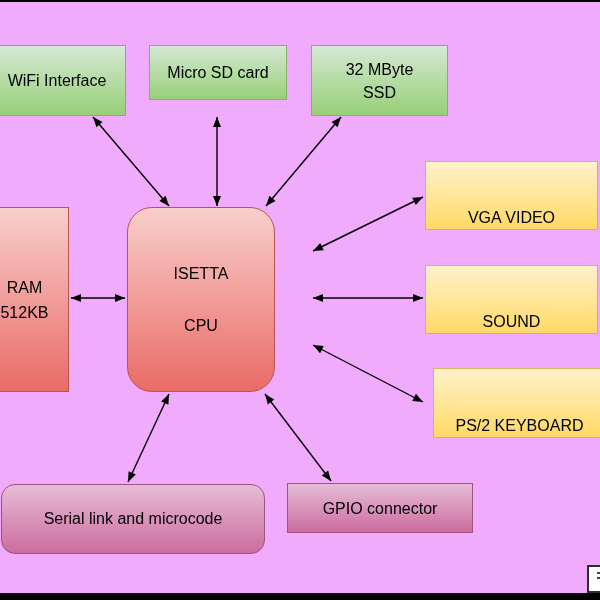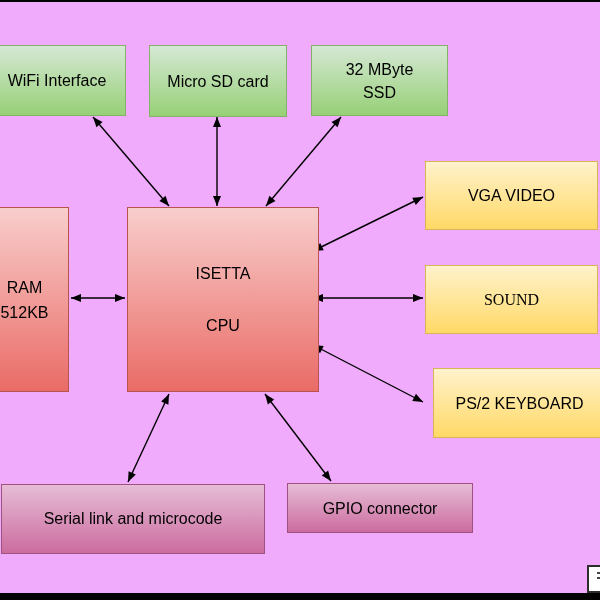--- a/index.html
+++ b/index.html
@@ -20,20 +20,21 @@
     background:linear-gradient(var(--green_top,#d5e8d4),var(--green_bottom,#97d077));
     border-color:var(--green_border,#82b366);
   }
   .node.red{
     background:linear-gradient(var(--red_top,#f8cecc),var(--red_bottom,#ea6b66));
     border-color:var(--red_border,#b85450);
   }
   .node.yellow{
     background:linear-gradient(var(--yellow_top,#fff2cc),var(--yellow_bottom,#ffd966));
     border-color:var(--yellow_border,#d6b656);
+    justify-content:flex-end;
   }
   .node.pink{
     background:linear-gradient(var(--pink_top,#e6bcd6),var(--pink_bottom,#cc6c9f));
     border-color:var(--pink_border,#a0527e);
   }
   .cpu-gap{gap:29px;}
   #arrow-layer{position:absolute;left:0;top:0;width:600px;height:600px;pointer-events:none;}
   .connector{stroke:var(--arrow,#000);stroke-width:1.4;}
   #corner-box{
     position:absolute;left:587px;top:565px;width:18px;height:28px;
@@ -65,48 +66,48 @@
     <line class="connector" x1="313" y1="251" x2="423" y2="197" marker-start="url(#ah)" marker-end="url(#ah)"></line>
     <line class="connector" x1="313" y1="298" x2="423" y2="298" marker-start="url(#ah)" marker-end="url(#ah)"></line>
     <line class="connector" x1="313" y1="345" x2="423" y2="402" marker-start="url(#ah)" marker-end="url(#ah)"></line>
     <line class="connector" x1="169" y1="394" x2="128" y2="482" marker-start="url(#ah)" marker-end="url(#ah)"></line>
     <line class="connector" x1="265" y1="394" x2="331" y2="481" marker-start="url(#ah)" marker-end="url(#ah)"></line>
   </svg>
 
   <div class="node green" style="left:-12px;top:45px;width:138px;height:71px;">
     <span>WiFi Interface</span>
   </div>
-  <div class="node green" style="left:149px;top:45px;width:138px;height:72px;justify-content:center;">
+  <div class="node green" style="left:149px;top:45px;width:138px;height:55px;justify-content:center;">
     <span>Micro SD card</span>
   </div>
   <div class="node green" style="left:311px;top:45px;width:137px;height:71px;text-align:right;">
     <span>32 MByte</span>
     <span>SSD</span>
   </div>
 
   <div class="node red" style="left:-20px;top:207px;width:89px;height:185px;line-height:25px;">
     <span>RAM</span>
     <span>512KB</span>
   </div>
-  <div class="node red cpu-gap" style="left:127px;top:207px;width:192px;height:185px;">
+  <div class="node red cpu-gap" style="left:127px;top:207px;width:148px;height:185px;border-radius:25px;">
     <span>ISETTA</span>
     <span>CPU</span>
   </div>
 
   <div class="node yellow" style="left:425px;top:161px;width:173px;height:69px;">
     <span>VGA VIDEO</span>
   </div>
-  <div class="node yellow" style="left:425px;top:265px;width:173px;height:69px;font-family:Liberation Serif, serif;">
+  <div class="node yellow" style="left:425px;top:265px;width:173px;height:69px;">
     <span>SOUND</span>
   </div>
   <div class="node yellow" style="left:425px;top:368px;width:173px;height:70px;margin-left:8px;">
     <span>PS/2 KEYBOARD</span>
   </div>
 
-  <div class="node pink" style="left:1px;top:484px;width:264px;height:70px;line-height:24px;">
+  <div class="node pink" style="left:1px;top:484px;width:264px;height:70px;line-height:24px;border-radius:14px;">
     <span>Serial link and microcode</span>
   </div>
   <div class="node pink" style="left:287px;top:483px;width:186px;height:50px;">
     <span>GPIO connector</span>
   </div>
 
   <div id="corner-box"></div>
 
 </div>
 

